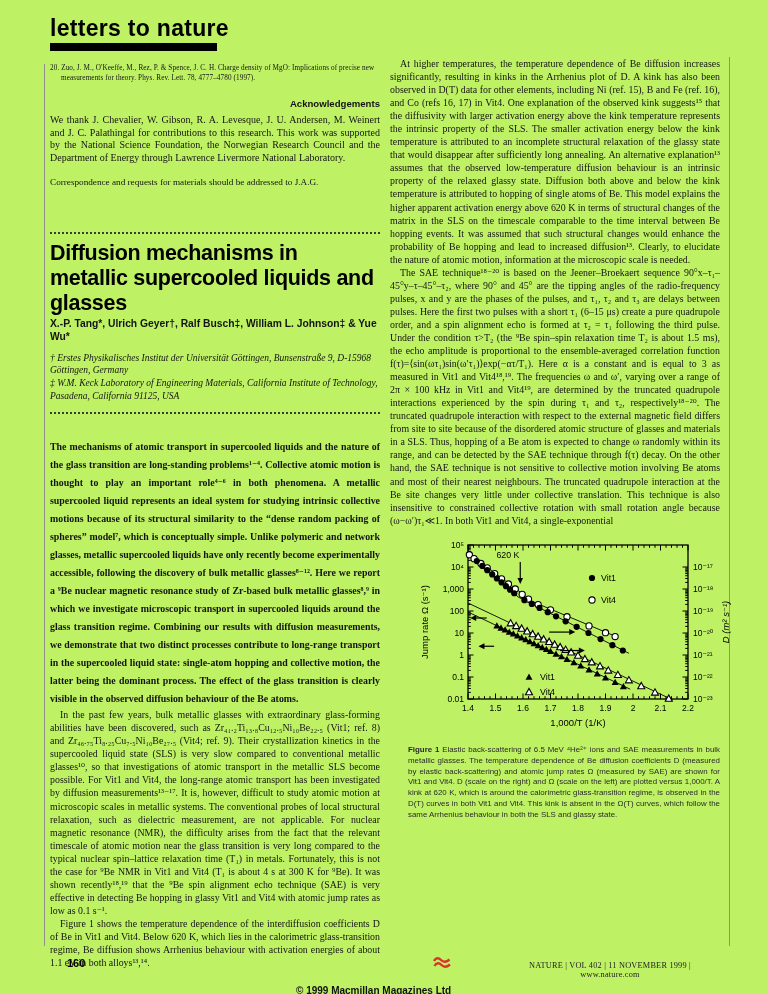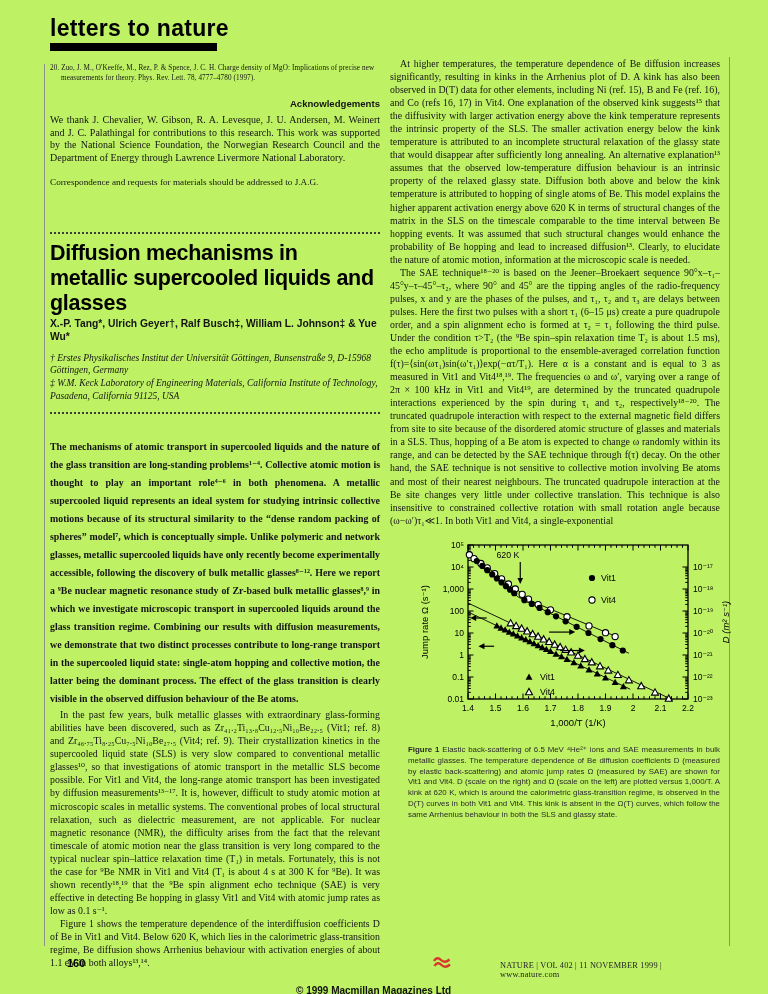--- a/index.html
+++ b/index.html
@@ -27,21 +27,21 @@
   .affils p{margin:0;}
   .abstract{font-weight:bold;font-size:9.9px;line-height:18px;text-align:justify;margin-top:24px;}
   .body-para{font-size:9.9px;line-height:13.05px;text-align:justify;}
   .indent{text-indent:10px;}
   .figure-block{margin-top:6px;}
   .figure-plot{width:348px;height:204px;}
   .caption{font-family:"Liberation Sans","DejaVu Sans",sans-serif;font-size:7.9px;line-height:10.9px;margin-top:8px;text-align:justify;color:#2a2a2a;margin-left:18px;}
   .caption .cap-label{font-weight:bold;}
   .footer-pagenum{position:absolute;left:67px;top:956px;font:bold 11px/14px "Liberation Sans","DejaVu Sans",sans-serif;color:#000;}
   .footer-center{position:absolute;left:296px;top:956px;display:flex;align-items:flex-end;gap:15px;font:bold 10px/13px "Liberation Sans","DejaVu Sans",sans-serif;color:#111;flex-direction:column;}
-  .footer-right{position:absolute;left:500px;top:961px;width:220px;text-align:left;font-family:"Liberation Serif","DejaVu Serif",serif;font-size:8.3px;letter-spacing:0.2px;color:#222;}
+  .footer-right{position:absolute;left:500px;top:961px;width:220px;text-align:center;font-family:"Liberation Serif","DejaVu Serif",serif;font-size:8.3px;letter-spacing:0.2px;color:#222;}
 </style>
 </head>
 <body>
 
 <div class="page">
 
   <div class="masthead">
     <div class="masthead-title">letters to nature</div>
     <div class="masthead-bar"></div>
   </div>

